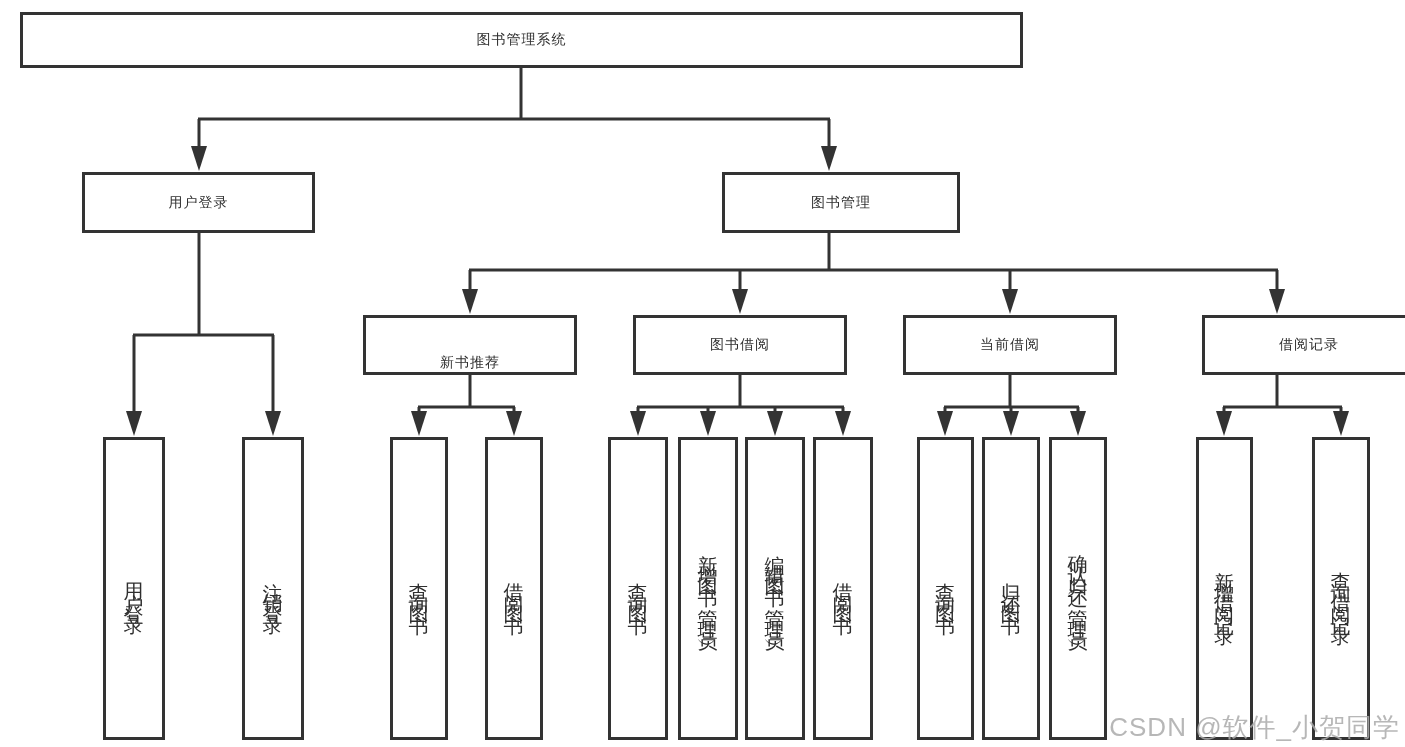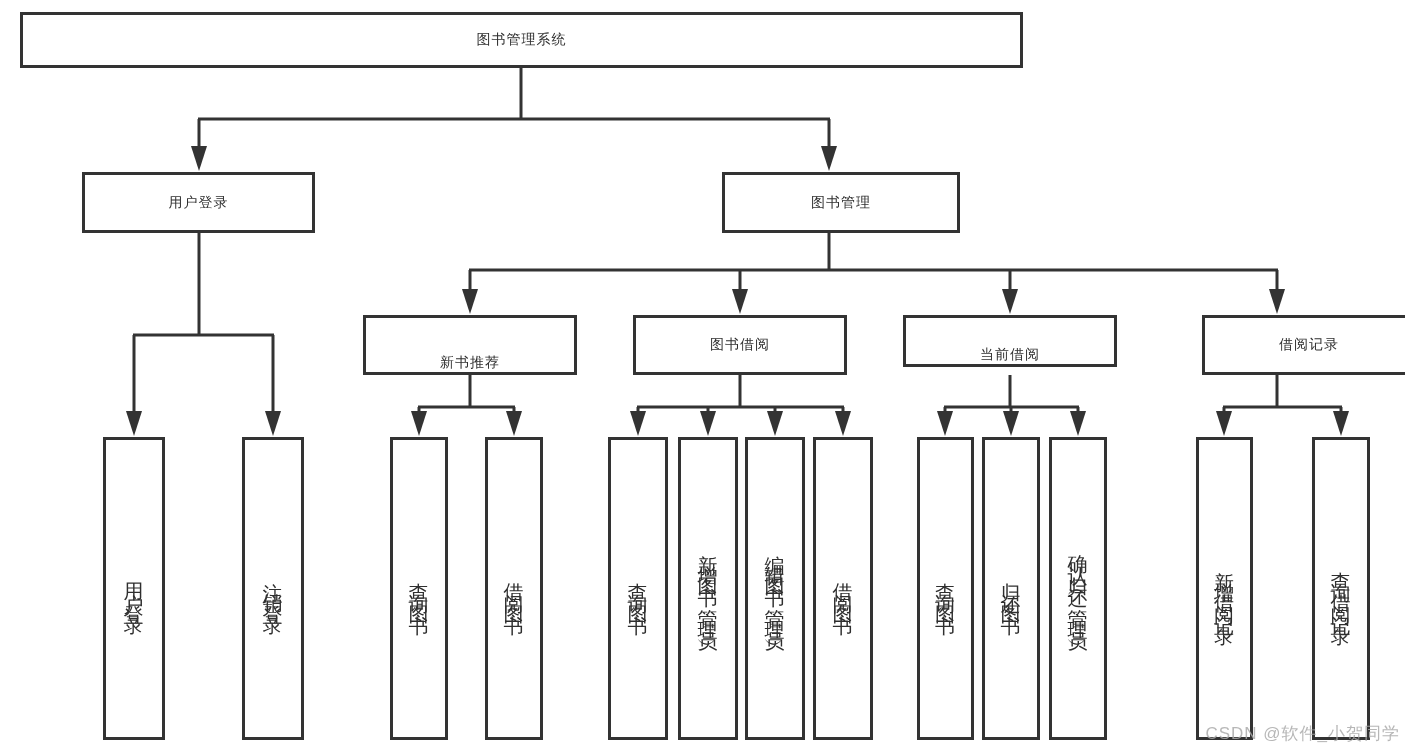--- a/index.html
+++ b/index.html
@@ -18,21 +18,21 @@
   .node .hlabel{
     font-size:14px;letter-spacing:1px;white-space:nowrap;color:#2f2f2f;
   }
   .leaf .vlabel{
     writing-mode:vertical-rl;text-orientation:mixed;
     font-size:20px;letter-spacing:11px;line-height:1;
     color:#2f2f2f;white-space:nowrap;
   }
   .watermark{
     position:absolute;right:5px;bottom:2px;z-index:3;
-    font-size:17px;color:rgba(170,170,170,0.85);letter-spacing:1px;
+    font-size:26px;color:rgba(170,170,170,0.85);letter-spacing:1px;
     white-space:nowrap;
   }
 </style>
 </head>
 <body>
 
 <div class="stage">
 
   <svg class="connectors" width="1405" height="747" viewBox="0 0 1405 747">
     <g stroke="#333333" stroke-width="3" fill="none">
@@ -110,21 +110,21 @@
   <div class="node" style="left:710px;top:172px;width:238px;height:61px;margin-left:12px;">
     <span class="hlabel">图书管理</span>
   </div>
 
   <div class="node" style="left:363px;top:315px;width:214px;height:60px;align-items:flex-end;">
     <span class="hlabel">新书推荐</span>
   </div>
   <div class="node" style="left:633px;top:315px;width:214px;height:60px;">
     <span class="hlabel">图书借阅</span>
   </div>
-  <div class="node" style="left:903px;top:315px;width:214px;height:52px;align-items:flex-end;">
+  <div class="node" style="left:903px;top:315px;width:214px;height:60px;">
     <span class="hlabel">当前借阅</span>
   </div>
   <div class="node" style="left:1170px;top:315px;width:214px;height:60px;margin-left:32px;">
     <span class="hlabel">借阅记录</span>
   </div>
 
   <div class="node leaf" style="left:103px;top:437px;width:62px;height:303px;">
     <span class="vlabel">用户登录</span>
   </div>
   <div class="node leaf" style="left:242px;top:437px;width:62px;height:303px;">

